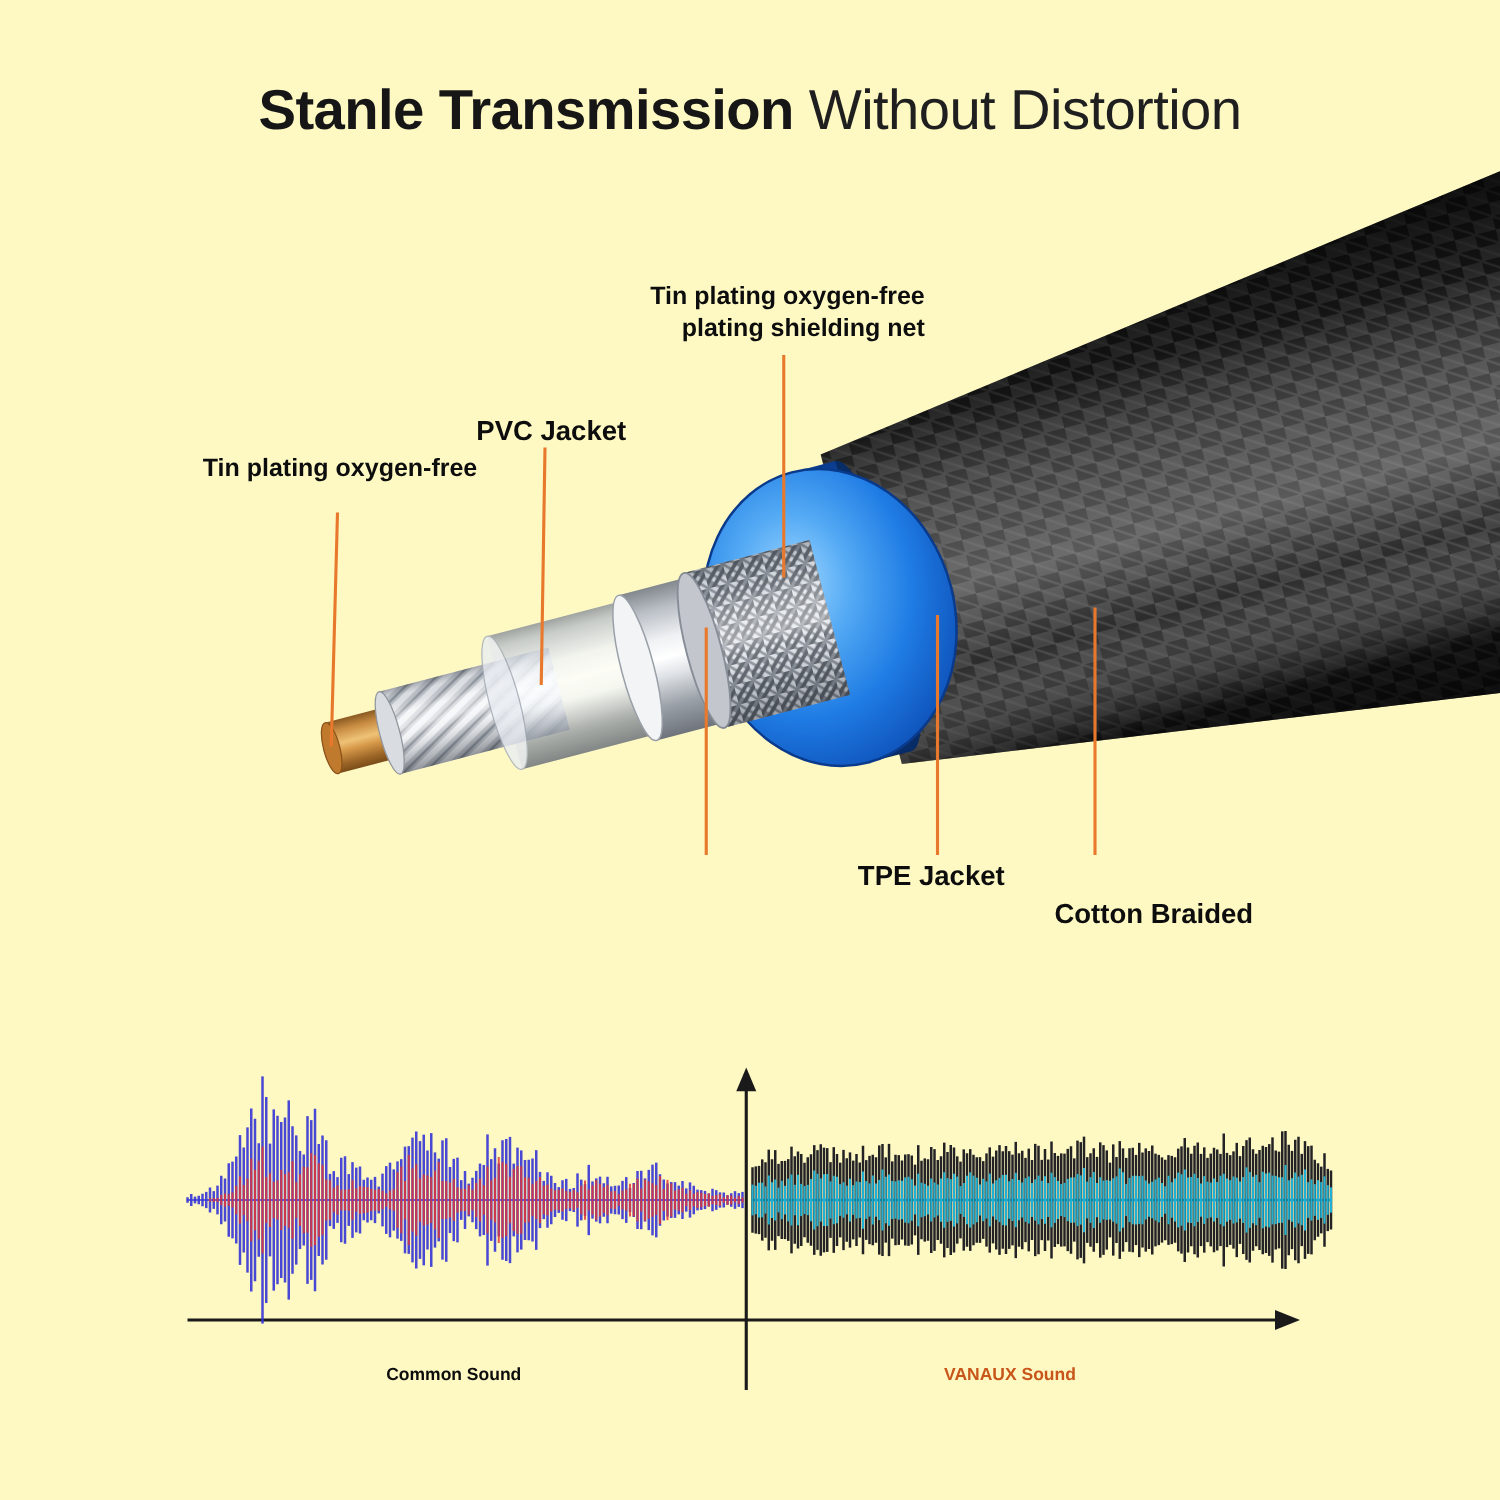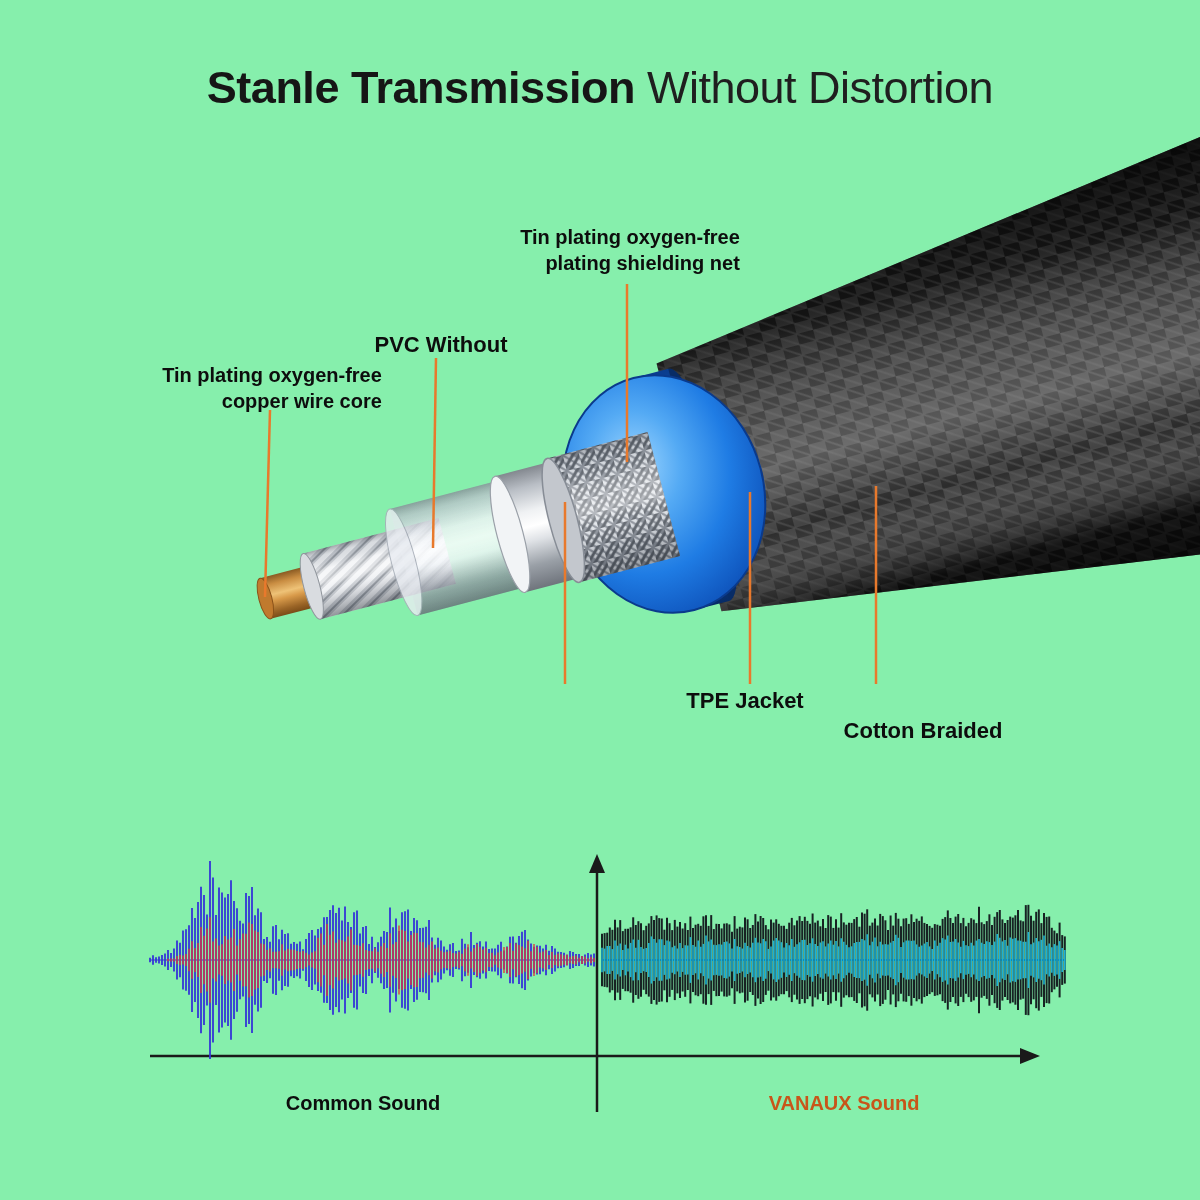--- a/index.html
+++ b/index.html
@@ -1,27 +1,27 @@
 <!DOCTYPE html>
 <html><head>
 <meta charset="utf-8">
 <style>
   html,body{margin:0;padding:0;background:#ffffff;}
-  #stage{position:relative;width:1200px;height:1200px;background:#86efac;overflow:hidden;
+  #stage{position:relative;width:1200px;height:1200px;background:#fef9c3;overflow:hidden;
          font-family:"Liberation Sans",sans-serif;color:#111;}
   #stage svg.canvas{position:absolute;left:0;top:0;}
   .title{position:absolute;top:62px;left:0;width:100%;text-align:center;
          font-size:45px;color:#161616;letter-spacing:-0.5px;white-space:nowrap;}
   .title .em{font-weight:800;}
   .title .rest{font-weight:400;margin-left:12px;color:#1f1f1f;}
   .lbl{position:absolute;transform:translateX(-50%);font-weight:700;color:#0d0d0d;
        text-align:right;white-space:nowrap;line-height:1.32;}
   .lbl.small{font-size:20px;}
   .lbl.big{font-size:22px;}
-  .lbl.axis{font-size:20px;}
+  .lbl.axis{font-size:14px;}
   .vanaux{color:#c8551a;}
 </style>
 </head>
 <body>
 
 <div id="stage">
 
   <svg class="canvas" width="1200" height="1200" viewBox="0 0 1200 1200">
     <defs>
       <pattern id="braidPat" width="34" height="22" patternUnits="userSpaceOnUse">
@@ -808,29 +808,28 @@
 
   <div class="title">
     <span class="em">Stanle Transmission</span><span class="rest">Without Distortion</span>
   </div>
 
   <div class="lbl small" style="left:630px;top:224px;">
     <div>Tin plating oxygen-free</div>
     <div>plating shielding net</div>
   </div>
 
-  <div class="lbl big" style="left:441px;top:330px;">PVC Without</div>
+  <div class="lbl big" style="left:441px;top:330px;">PVC Jacket</div>
 
   <div class="lbl small" style="left:272px;top:362px;">
     <div>Tin plating oxygen-free</div>
-    <div>copper wire core</div>
   </div>
 
 
   <div class="lbl big" style="left:745px;top:686px;">TPE Jacket</div>
 
   <div class="lbl big" style="left:923px;top:686px;margin-top:30px;">Cotton Braided</div>
 
   <div class="lbl axis" style="left: 363px; top: 1090px; color: rgb(13, 13, 13);">Common Sound</div>
 
-  <div class="lbl axis vanaux" style="left: 808px; top: 1090px; color: rgb(200, 85, 26); margin-left: 36px;">VANAUX Sound</div>
+  <div class="lbl axis vanaux" style="left: 808px; top: 1090px; color: rgb(200, 85, 26);">VANAUX Sound</div>
 
 </div>
 
 </body></html>

